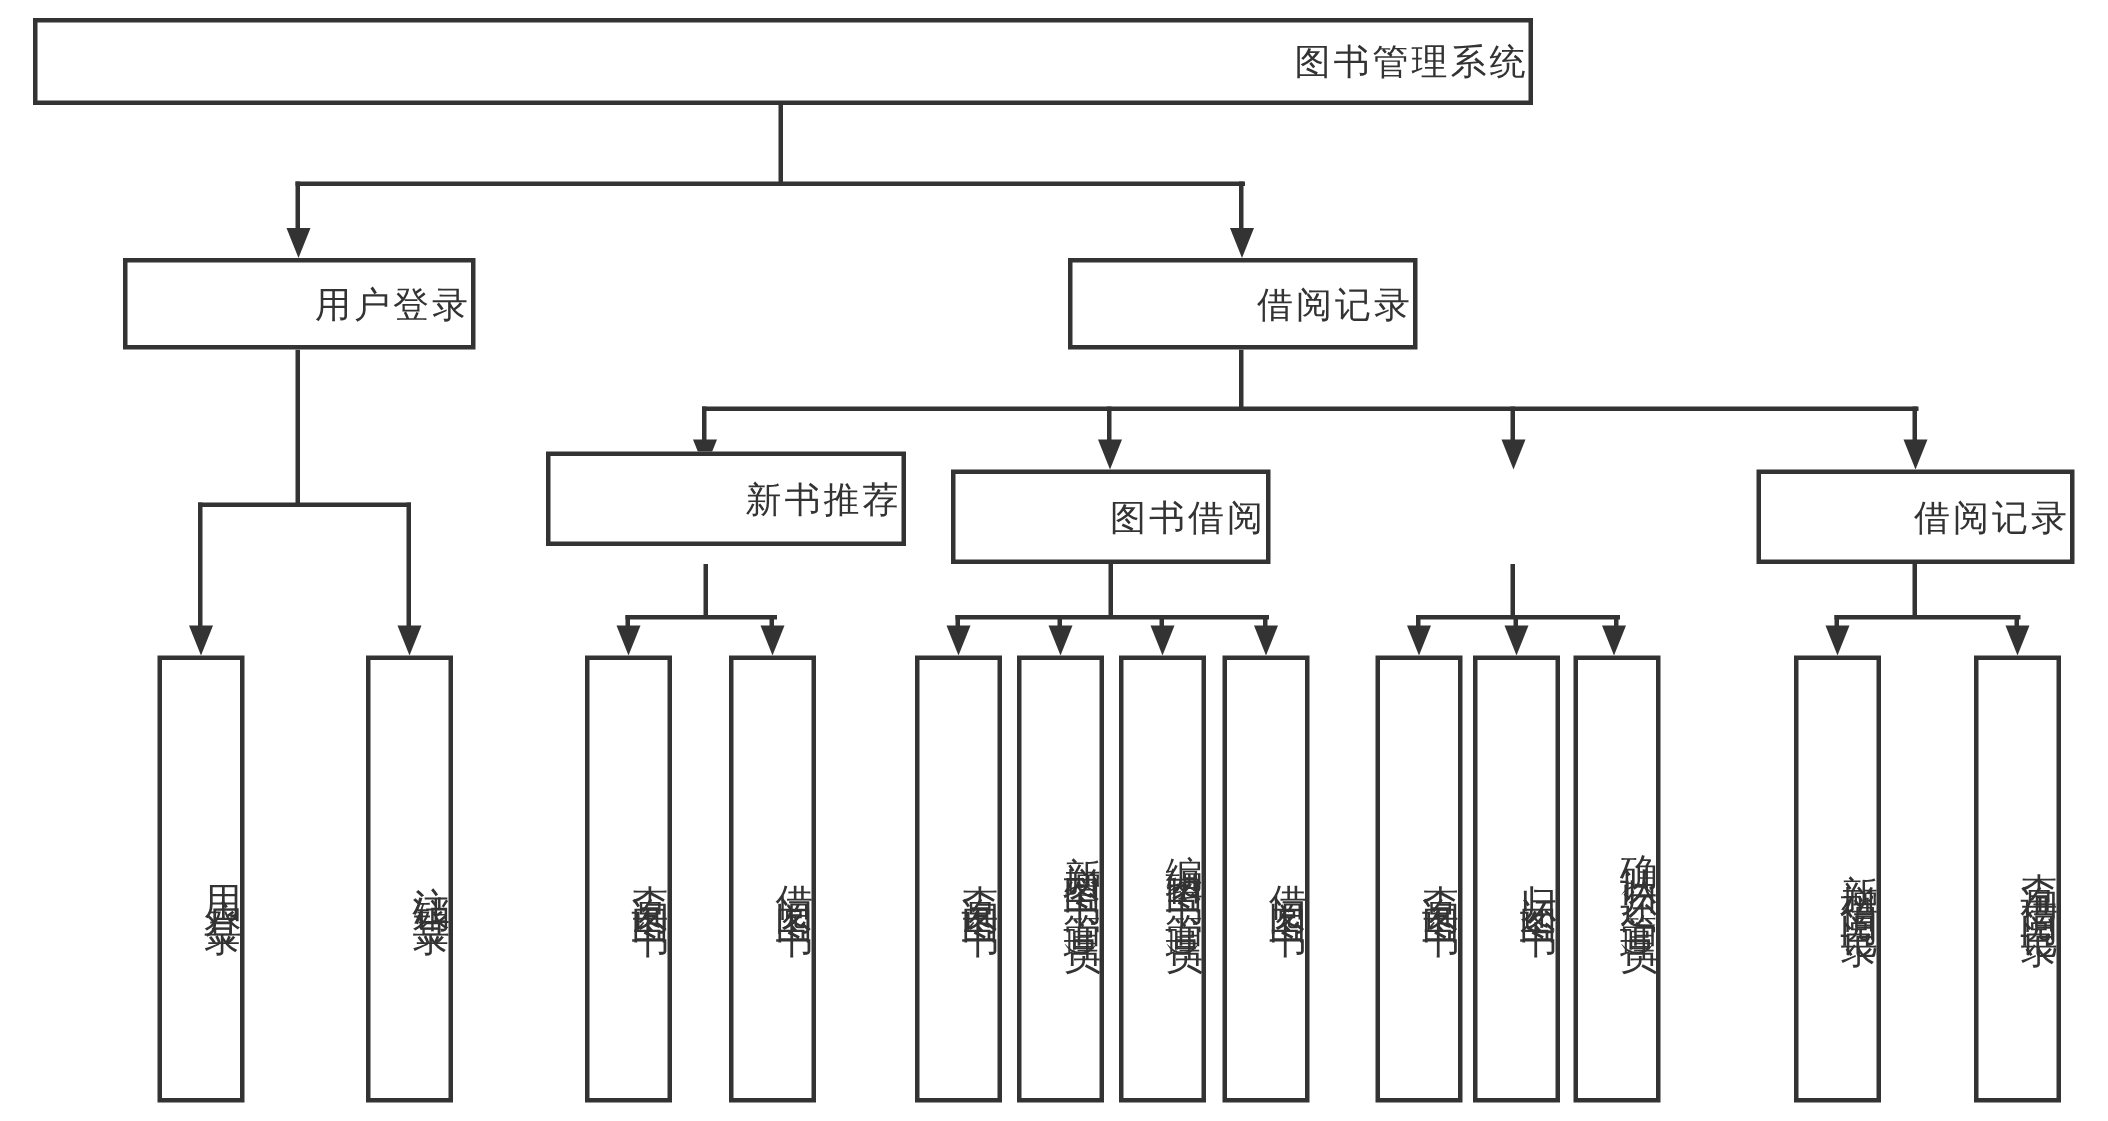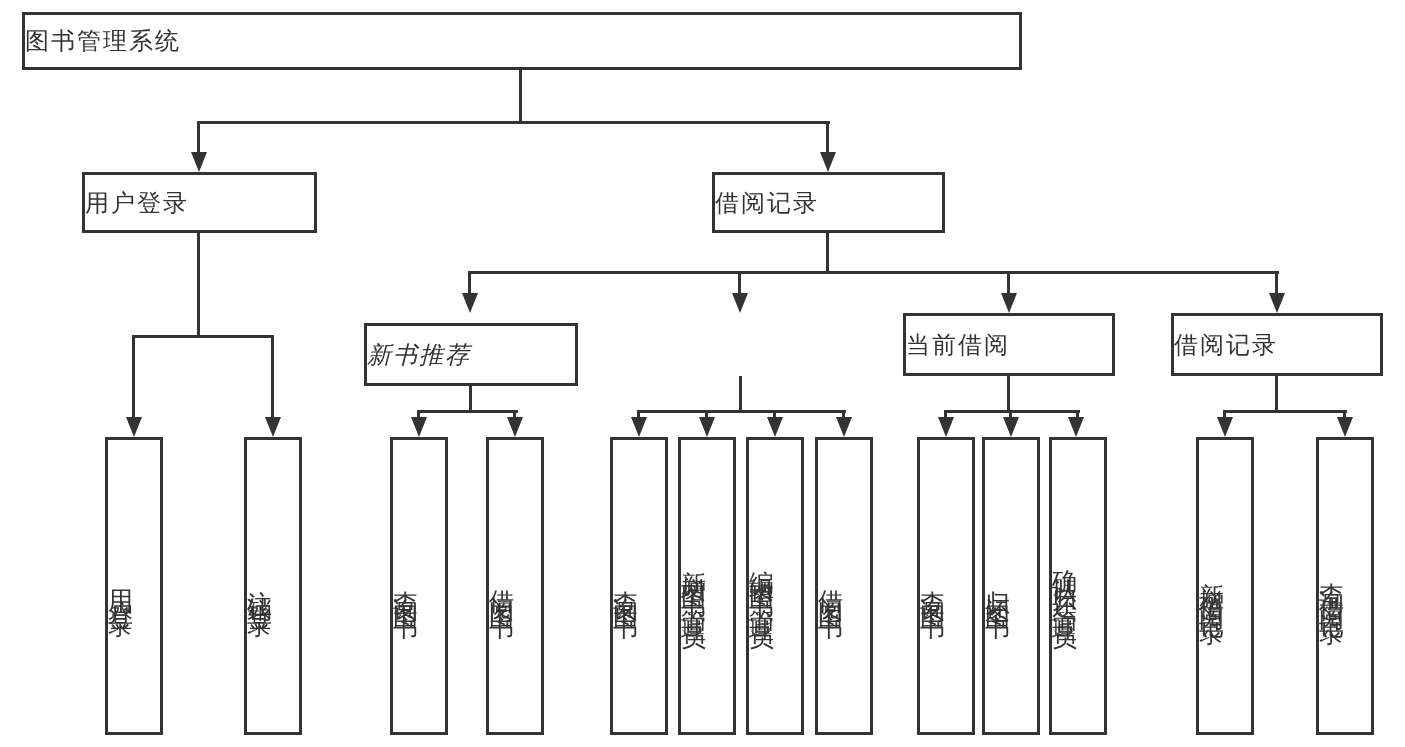--- a/index.html
+++ b/index.html
@@ -8,21 +8,21 @@
     --bg:#ffffff;
     --wm:#b5b5b5;
   }
   html,body{margin:0;padding:0;background:var(--bg);}
   .canvas{
     position:relative;width:1405px;height:747px;background:var(--bg);
     font-family:"Liberation Sans", sans-serif;color:var(--text);overflow:hidden;
   }
   .node{
     position:absolute;box-sizing:border-box;border:3px solid var(--line);
-    background:var(--bg);display:flex;align-items:center;justify-content:flex-start;
+    background:var(--bg);display:flex;align-items:center;justify-content:flex-end;
   }
   .h-label{font-size:24px;letter-spacing:2px;white-space:nowrap;}
   .leaf{width:58px;height:298px;top:437px;}
   .v-label{
     writing-mode:vertical-rl;text-orientation:mixed;
     font-size:25px;letter-spacing:8px;line-height:1;white-space:nowrap;
   }
   .vline{position:absolute;width:3px;background:var(--line);}
   .hline{position:absolute;height:3px;background:var(--line);}
   .arrow{
@@ -99,25 +99,25 @@
     <span class="h-label">图书管理系统</span>
   </div>
 
   <div class="node" style="left:82px;top:172px;width:235px;height:61px;">
     <span class="h-label">用户登录</span>
   </div>
   <div class="node" style="left:712px;top:172px;width:233px;height:61px;">
     <span class="h-label">借阅记录</span>
   </div>
 
-  <div class="node" style="left:364px;top:323px;width:214px;height:63px;font-style:italic;">
+  <div class="node" style="left:364px;top:301px;width:240px;height:63px;">
     <span class="h-label">新书推荐</span>
   </div>
-  <div class="node" style="left:903px;top:313px;width:212px;height:63px;">
-    <span class="h-label">当前借阅</span>
+  <div class="node" style="left:634px;top:313px;width:213px;height:63px;">
+    <span class="h-label">图书借阅</span>
   </div>
   <div class="node" style="left:1171px;top:313px;width:212px;height:63px;">
     <span class="h-label">借阅记录</span>
   </div>
 
   <div class="node leaf" style="left:105px;">
     <span class="v-label">用户登录</span>
   </div>
   <div class="node leaf" style="left:244px;">
     <span class="v-label">注销登录</span>

